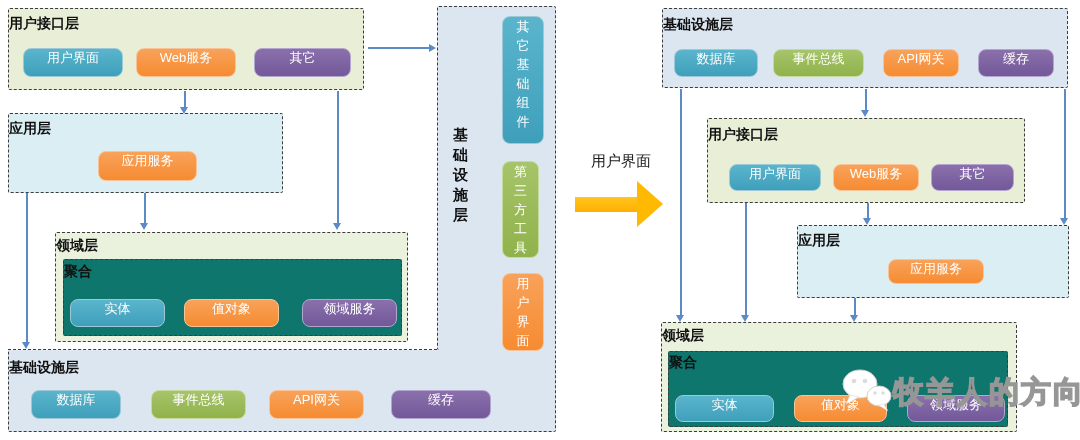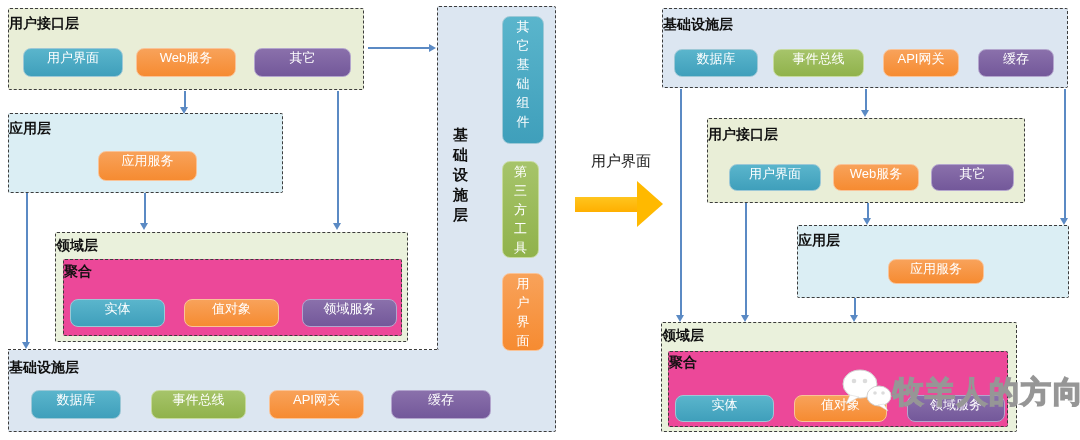--- a/index.html
+++ b/index.html
@@ -3,21 +3,21 @@
 <meta charset="utf-8">
 <style>
   html,body{margin:0;padding:0;background:#ffffff;}
   body{font-family:"Liberation Sans","DejaVu Sans",sans-serif;}
   #stage{position:relative;width:1080px;height:440px;background:#ffffff;overflow:hidden;}
 
   .layer{position:absolute;box-sizing:border-box;border:1.5px dashed #3c3c3c;border-radius:2px;}
   .fill-olive{background:#e9eed7;}
   .fill-lblue{background:#dbeef4;font-family:Liberation Mono, monospace;}
   .fill-lgreen{background:#eaf1dc;}
-  .fill-peach{background:#ec4899;}
+  .fill-peach{background:#0f766e;}
   .fill-bgray{background:#dce6f1;}
 
   .ltitle{position:absolute;left:0;width:100%;font-weight:bold;
           font-size:14px;color:#111;white-space:nowrap;}
 
   .chip{position:absolute;box-sizing:border-box;border-radius:8px;color:#ffffff;
         font-size:13px;display:flex;justify-content:center;
         white-space:nowrap;}
   .teal  {background:linear-gradient(180deg,#5ab5cc,#3f9fbb);border:1.5px solid #9dc8d6;}
   .orange{background:linear-gradient(180deg,#f8a25a,#f68b31);border:1.5px solid #f9c398;}

